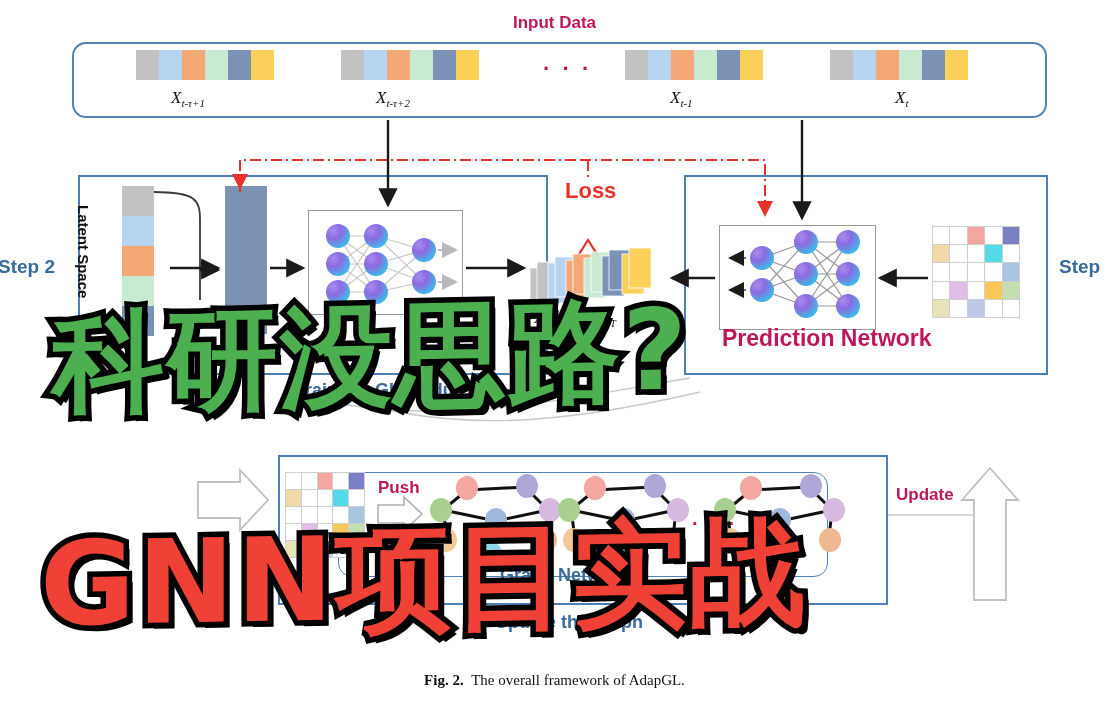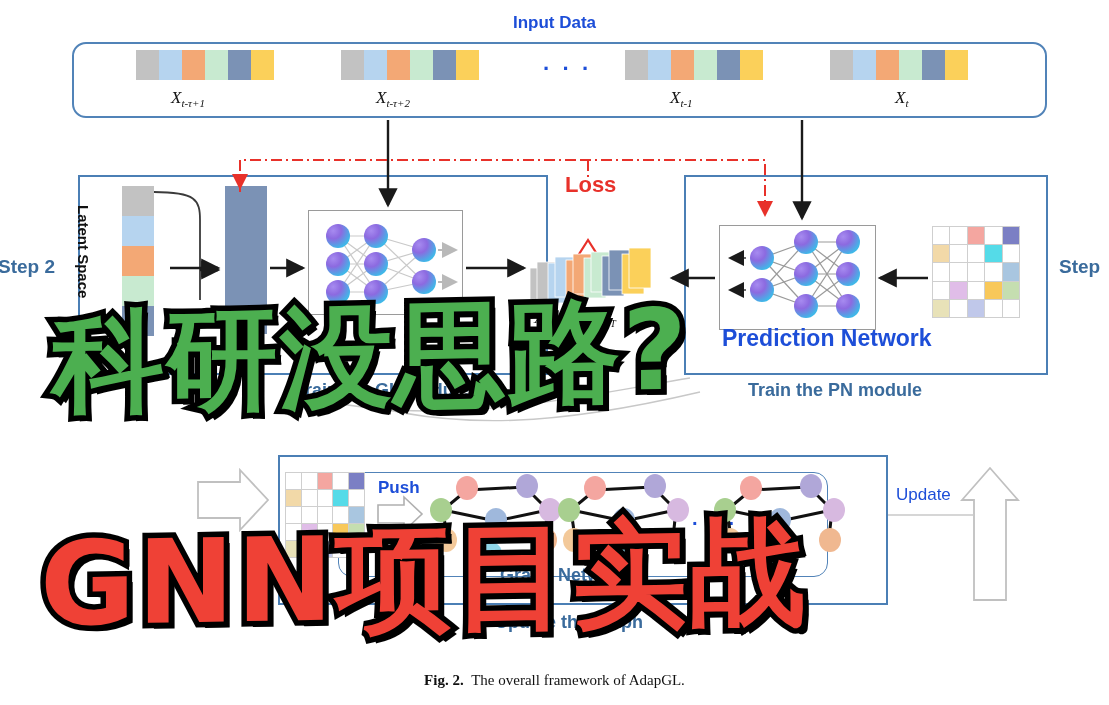--- a/index.html
+++ b/index.html
@@ -5,21 +5,21 @@
   * { margin:0; padding:0; box-sizing:border-box; }
   html,body { background:#fff; }
   body {
     width:1109px; height:705px; position:relative; overflow:hidden;
     font-family:"Liberation Sans", sans-serif;
   }
   #stage { position:absolute; inset:0; width:1109px; height:705px; }
 
   
   .abs { position:absolute; }
-  .lbl { color:#1d4ed8; white-space:nowrap; }
+  .lbl { color:#be185d; white-space:nowrap; }
   .bluelbl { color:#3a6b9c; white-space:nowrap; font-weight:700; }
   .mathlbl { font-family:"Liberation Serif", serif; font-style:italic; color:#111; white-space:nowrap; }
 
   
   .roundbox {
     border:2px solid #5183b8; border-radius:14px; background:#fff;
   }
   .sqbox { border:2px solid #4b7fb5; background:transparent; }
 
   
@@ -122,21 +122,21 @@
     <div style="height:30px;background:#c8ead0;"></div>
     <div style="height:30px;background:#7b92b5;"></div>
   </div>
 
   <div class="abs" style="left:225px; top:186px; width:42px; height:148px; background:#7b92b5;"></div>
 
   <div class="abs nnbox" style="left:308px; top:210px; width:155px; height:105px;"></div>
 
   <div class="abs" style="left:528px; top:252px; width:140px; height:58px;"></div>
 
-  <div class="abs loss-word" style="left:565px; top:172px;">Loss</div>
+  <div class="abs loss-word" style="left:565px; top:178px;">Loss</div>
 
   <div class="abs mathlbl" style="left:534px; top:310px; font-size:15px;">
     <span>X</span><sub style="font-size:10px;">t+1</sub><span style="font-style:normal;">, ... ,</span><span>, X</span><sub style="font-size:10px;">t+T</sub>
   </div>
 
   <div class="abs bluelbl" style="left:295px; top:380px; font-size:18px;">Train the GL module</div>
 
   <div class="abs sqbox" style="left:684px; top:175px; width:364px; height:200px;"></div>
   <div class="abs bluelbl" style="left:1059px; top:256px; font-size:19px;">Step</div>
 
@@ -164,21 +164,20 @@
       <i style="background: rgb(255, 255, 255);"></i>
       <i style="background: rgb(248, 200, 90);"></i>
       <i style="background: rgb(197, 222, 176);"></i>
       <i style="background: rgb(232, 226, 184);"></i>
       <i style="background: rgb(255, 255, 255);"></i>
       <i style="background: rgb(192, 200, 234);"></i>
       <i style="background: rgb(255, 255, 255);"></i>
       <i style="background: rgb(255, 255, 255);"></i>
     </div>
 
-  <div class="abs bluelbl" style="left:748px; top:380px; font-size:18px;">Train the PN module</div>
 
   <div class="abs sqbox" style="left:278px; top:455px; width:610px; height:150px;"></div>
   <div class="abs roundbox" style="left:338px; top:472px; width:490px; height:105px; border-width:1.5px;"></div>
 
   <div class="abs matrix" style="left:285px; top:472px; width:80px; height:86px; grid-template-columns:repeat(5,1fr); grid-template-rows:repeat(5,1fr);">
       <i style="background: rgb(255, 255, 255);"></i>
       <i style="background: rgb(255, 255, 255);"></i>
       <i style="background: rgb(244, 166, 160);"></i>
       <i style="background: rgb(255, 255, 255);"></i>
       <i style="background: rgb(123, 127, 196);"></i>
@@ -199,21 +198,21 @@
       <i style="background: rgb(197, 222, 176);"></i>
       <i style="background: rgb(232, 226, 184);"></i>
       <i style="background: rgb(255, 255, 255);"></i>
       <i style="background: rgb(192, 200, 234);"></i>
       <i style="background: rgb(255, 255, 255);"></i>
       <i style="background: rgb(255, 255, 255);"></i>
     </div>
 
   <div class="abs lbl" style="left:378px; top:478px; font-size:17px; font-weight:700;">Push</div>
 
-  <div class="abs lbl" style="left:896px; top:485px; font-size:17px; font-weight:400;">Update</div>
+  <div class="abs lbl" style="left:896px; top:485px; font-size:17px; font-weight:700;">Update</div>
 
   <div class="abs lbl" style="left:692px; top:512px; font-size:20px; font-weight:900; letter-spacing:3px;">· · ·</div>
 
   <div class="abs bluelbl" style="left:500px; top:565px; font-size:18px;">Graph Network</div>
   <div class="abs bluelbl" style="left:495px; top:612px; font-size:18px;">Update the graph</div>
 
   <svg class="ov" viewBox="0 0 1109 705">
     <defs>
       <marker id="ah" markerWidth="9" markerHeight="9" refX="7" refY="4" orient="auto">
         <path d="M0,0 L8,4 L0,8 z" fill="#1a1a1a"></path>

